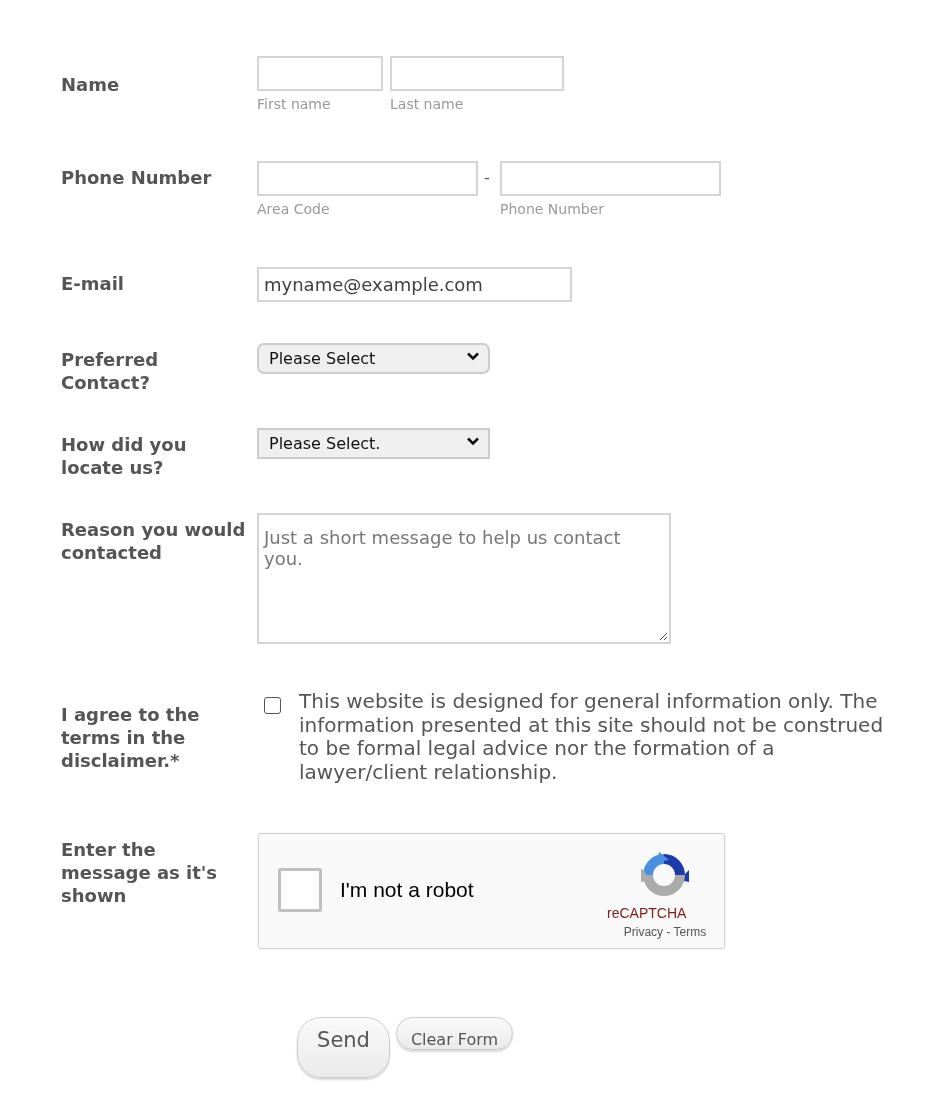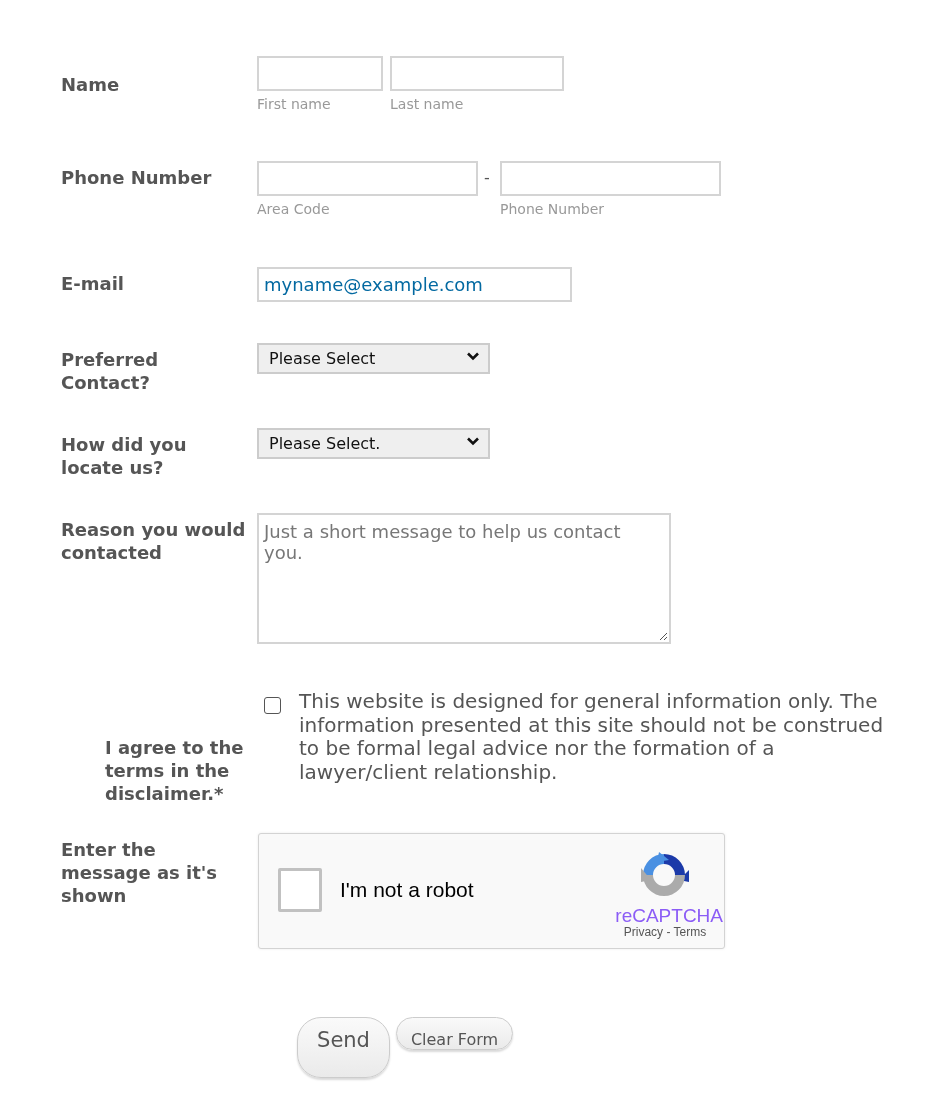--- a/index.html
+++ b/index.html
@@ -1,30 +1,30 @@
 <!DOCTYPE html>
 <html><head>
 <meta charset="utf-8">
 <style>
   html, body { margin:0; padding:0; background:#fff; }
   body { width:930px; height:1097px; position:relative; font-family:"DejaVu Sans", sans-serif; color:#555; overflow:hidden; }
   .label { position:absolute; left:61px; font-weight:bold; font-size:18px; line-height:23px; color:#555; }
-  .input { position:absolute; box-sizing:border-box; border:2px solid #d4d4d4; background:#fff; height:35px; font-family:"DejaVu Sans", sans-serif; font-size:18px; color:#0369a1; padding:0 5px; line-height:31px; }
+  .input { position:absolute; box-sizing:border-box; border:2px solid #d4d4d4; background:#fff; height:35px; font-family:"DejaVu Sans", sans-serif; font-size:18px; color:#404040; padding:0 5px; line-height:31px; }
   .sub { position:absolute; font-size:14px; color:#999; }
   .select { position:absolute; box-sizing:border-box; border:2px solid #ccc; background:#efefef; height:31px; width:233px; font-size:16px; color:#111; padding-left:10px; line-height:27px; }
   .select .chev { position:absolute; right:8px; top:4px; width:14px; height:14px; }
-  .textarea { position:absolute; left:257px; top:513px; width:414px; height:131px; box-sizing:border-box; border:2px solid #d4d4d4; padding:6px 5px; font-size:18px; line-height:21px; color:#777; }
+  .textarea { position:absolute; left:257px; top:513px; width:414px; height:131px; box-sizing:border-box; border:2px solid #d4d4d4; padding:12px 5px; font-size:18px; line-height:21px; color:#777; }
   .grip { position:absolute; right:1px; bottom:1px; width:10px; height:10px; }
   .cb { position:absolute; left:264px; top:697px; width:17px; height:17px; box-sizing:border-box; border:1.5px solid #555; border-radius:3px; background:#fff; }
   .disclaimer { position:absolute; left:299px; top:690px; width:585px; font-size:20px; line-height:23.5px; color:#555; }
   .captcha { position:absolute; left:258px; top:833px; width:467px; height:116px; box-sizing:border-box; border:1px solid #d3d3d3; border-radius:3px; background:#f9f9f9; box-shadow:0 0 3px rgba(0,0,0,0.08); font-family:"Liberation Sans", sans-serif; }
   .captcha .box { position:absolute; left:19px; top:34px; width:44px; height:44px; box-sizing:border-box; border:3px solid #c1c1c1; border-radius:2px; background:#fff; }
   .captcha .txt { position:absolute; left:81px; top:44px; font-size:21px; color:#000; }
   .captcha .logo { position:absolute; left:380px; top:16px; width:50px; height:50px; }
-  .captcha .brand { position:absolute; left:348px; top:71px; width:116px; text-align:right; font-size:19px; color:#8b5cf6; }
+  .captcha .brand { position:absolute; left:348px; top:71px; width:116px; text-align:left; font-size:14px; color:#7f1d1d; }
   .captcha .links { position:absolute; left:348px; top:91px; width:116px; text-align:center; font-size:12px; color:#555; }
   .btn { position:absolute; box-sizing:border-box; border:1.5px solid #ccc; border-radius:24px; background:linear-gradient(#fafafa,#eaeaea); box-shadow:0 2px 2px rgba(0,0,0,0.15); color:#555; text-align:center; font-family:"DejaVu Sans", sans-serif; }
 </style>
 </head>
 <body>
 
 <div class="label" style="top:73px;">Name</div>
 <div class="input" style="left:257px;top:56px;width:126px;"></div>
 <div class="input" style="left:390px;top:56px;width:174px;"></div>
 <div class="sub" style="left:257px;top:96px;">First name</div>
@@ -39,21 +39,21 @@
 
 <div class="label" style="top:272px;">E-mail</div>
 <div class="input" style="left:257px;top:267px;width:315px;">
   <span>myname@example.com</span>
 </div>
 
 <div class="label" style="top:348px;">
   <div>Preferred</div>
   <div>Contact?</div>
 </div>
-<div class="select" style="left:257px;top:343px;">
+<div class="select" style="left:257px;top:343px;border-radius:7px;">
   <span>Please Select</span>
   <svg class="chev" viewBox="0 0 14 14">
       <path d="M2 4.5 L7 9.5 L12 4.5" fill="none" stroke="#111" stroke-width="2.6"></path>
     </svg>
 </div>
 
 <div class="label" style="top:433px;">
   <div>How did you</div>
   <div>locate us?</div>
 </div>
@@ -68,21 +68,21 @@
   <div>Reason you would</div>
   <div>contacted</div>
 </div>
 <div class="textarea">
   <span>Just a short message to help us contact you.</span>
   <svg class="grip" viewBox="0 0 10 10">
       <path d="M2 9 L9 2 M6 9 L9 6" stroke="#555" stroke-width="1"></path>
     </svg>
 </div>
 
-<div class="label" style="top:736px;margin-left:44px;">
+<div class="label" style="top:703px;">
   <div>I agree to the</div>
   <div>terms in the</div>
   <div>disclaimer.*</div>
 </div>
 <div class="cb"></div>
 <div class="disclaimer">This website is designed for general information only. The information presented at this site should not be construed to be formal legal advice nor the formation of a lawyer/client relationship.</div>
 
 <div class="label" style="top:838px;">
   <div>Enter the</div>
   <div>message as it's</div>

